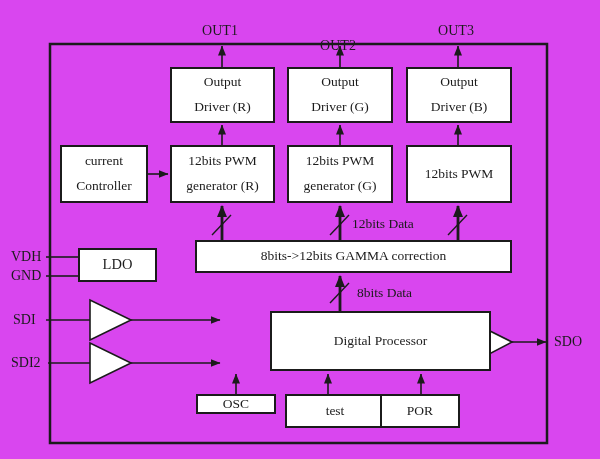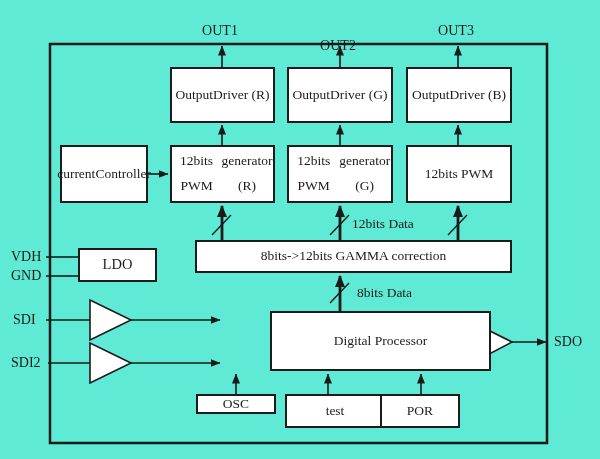--- a/index.html
+++ b/index.html
@@ -1,35 +1,35 @@
 <!DOCTYPE html>
 <html><head>
 <meta charset="utf-8">
 <style>
   html,body{margin:0;padding:0;background:#ffffff;}
   .canvas{
     position:relative;
     width:600px;height:459px;
-    background:#5eead4;
+    background:#d946ef;
     font-family:"Liberation Serif","DejaVu Serif",serif;
     color:#1b1b1b;
     overflow:hidden;
   }
   svg.wires{position:absolute;left:0;top:0;width:600px;height:459px;}
   .ln{stroke:#1b1b1b;stroke-width:1.6;fill:none;}
   .lnb{stroke:#1b1b1b;stroke-width:2.8;fill:none;}
   .slash{stroke:#1b1b1b;stroke-width:1.4;fill:none;}
   .buf{fill:#ffffff;stroke:#1b1b1b;stroke-width:1.6;}
   .frame{fill:none;stroke:#1b1b1b;stroke-width:2.5;}
   .box{
     position:absolute;
     box-sizing:border-box;
     border:2px solid #1b1b1b;
     background:#ffffff;
-    display:flex;flex-direction:row;
+    display:flex;flex-direction:column;
     align-items:center;justify-content:center;
     text-align:center;
     font-size:13.5px;line-height:1.85;
   }
   .pin{
     position:absolute;
     font-size:14px;
     white-space:nowrap;
   }
   .buslabel{

